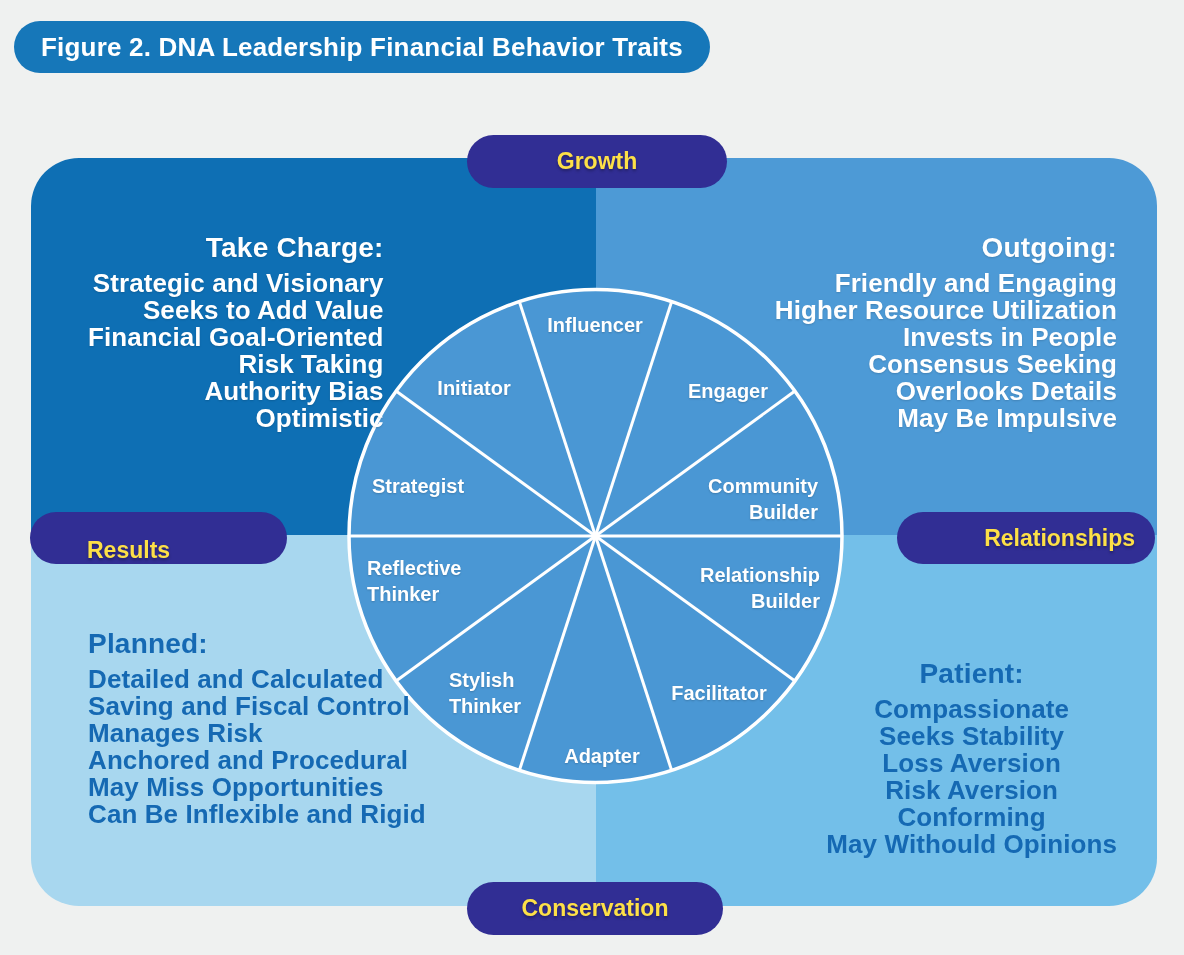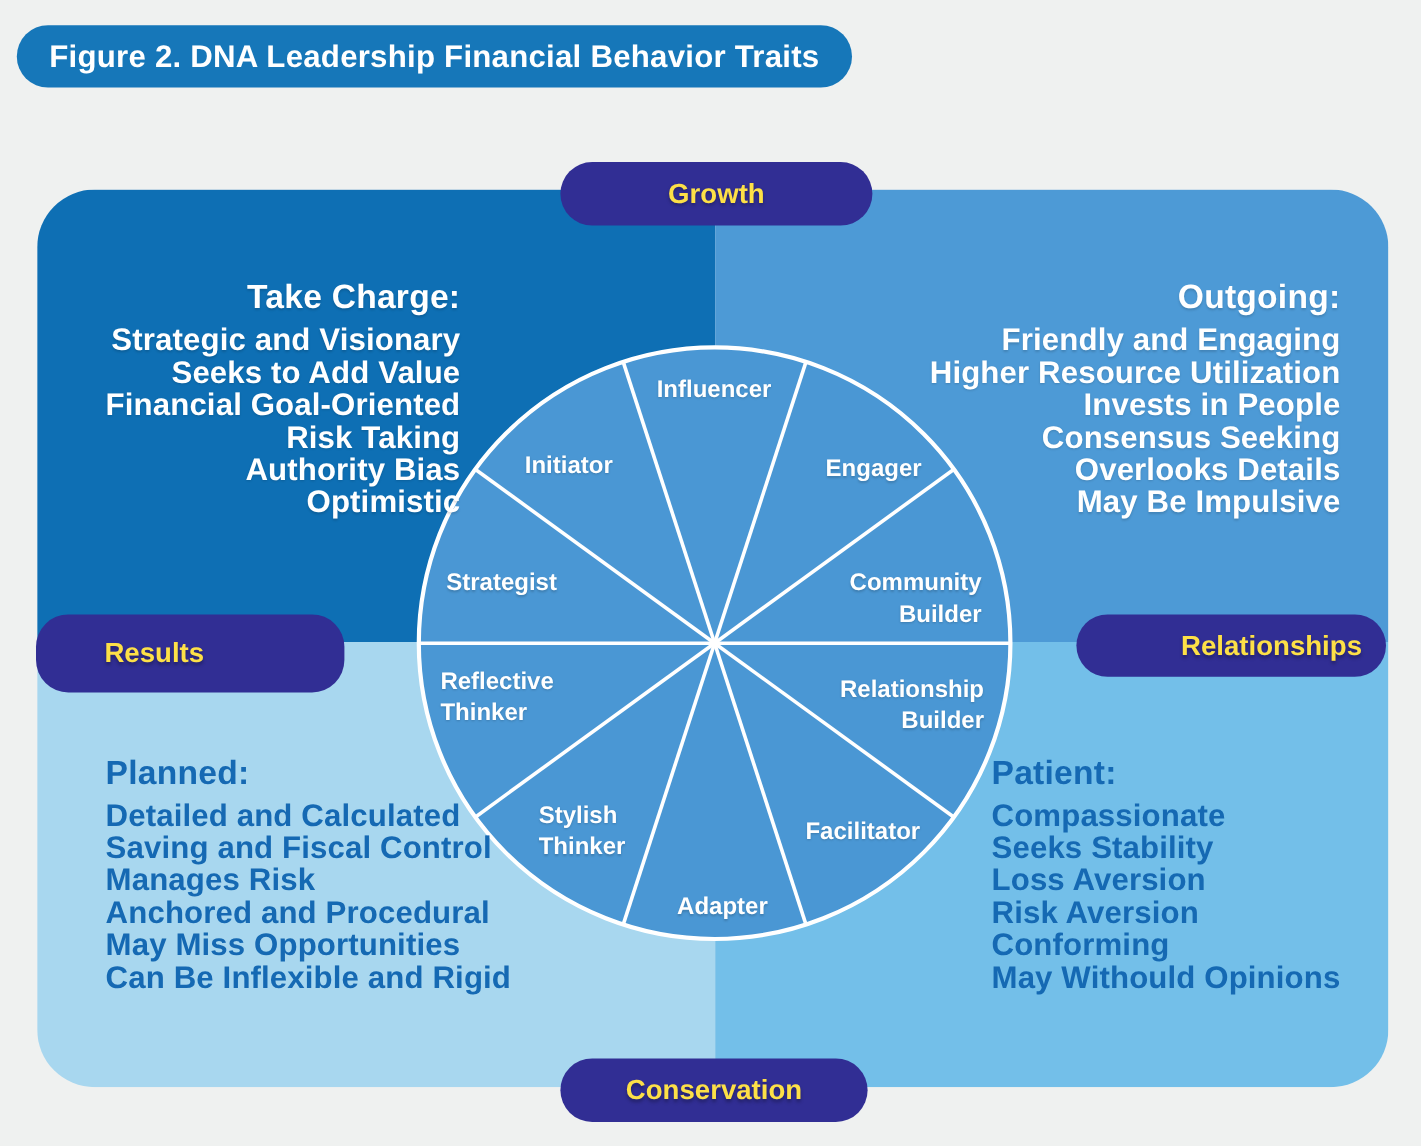--- a/index.html
+++ b/index.html
@@ -47,21 +47,21 @@
   .quad.tl { left: 0; top: 0; width: 565px; height: 377px; background: var(--quad-take-charge, #0e6fb4); }
   .quad.tr { left: 565px; top: 0; width: 561px; height: 377px; background: var(--quad-outgoing, #4d9ad6); }
   .quad.bl { left: 0; top: 377px; width: 565px; height: 371px; background: var(--quad-planned, #a8d7ef); }
   .quad.br { left: 565px; top: 377px; width: 561px; height: 371px; background: var(--quad-patient, #73bfe9); }
 
   
   .qtext { position: absolute; z-index: 2; }
   .qtext.tl-text { left: 88px; top: 230px; text-align: left; }
   .qtext.tr-text { right: 67px; top: 230px; text-align: right; }
   .qtext.bl-text { left: 88px; top: 626px; text-align: left; }
-  .qtext.br-text { right: 67px; top: 626px; text-align: left; margin-left: 20px; }
+  .qtext.br-text { right: 67px; top: 656px; text-align: center; margin-left: 20px; }
   .qheading {
     font-size: 28px; font-weight: 700; line-height: 36px;
     margin-bottom: 4px; letter-spacing: 0.2px;
   }
   .qline { font-size: 26px; font-weight: 700; line-height: 27px; letter-spacing: 0.1px; }
   .light-text .qheading, .light-text .qline {
     color: var(--light-text, #ffffff);
     text-shadow: 0 1px 2px rgba(0,0,0,0.15);
     text-align: right;
   }
@@ -74,21 +74,21 @@
     border-radius: 27px;
     display: flex; align-items: center; justify-content: center;
     z-index: 3;
   }
   .axis-pill span {
     color: #fde047; font-size: 23px; font-weight: 700;
     text-shadow: 0 2px 3px rgba(0,0,0,0.3);
     white-space: nowrap;
   }
   .pill-growth { left: 467px; top: 135px; width: 260px; height: 53px; }
-  .pill-results { left: 30px; top: 512px; width: 257px; height: 65px; justify-content: flex-start; padding-left: 57px; box-sizing: border-box; }
+  .pill-results { left: 30px; top: 512px; width: 257px; height: 52px; justify-content: flex-start; padding-left: 57px; box-sizing: border-box; align-items: flex-end; }
   .pill-relationships { left: 897px; top: 512px; width: 258px; height: 52px; justify-content: flex-end; padding-right: 20px; box-sizing: border-box; }
   .pill-conservation { left: 467px; top: 882px; width: 256px; height: 53px; }
 
   
   .wheel {
     position: absolute;
     left: 345px; top: 286px;
     width: 500px; height: 500px;
     z-index: 1;
   }

